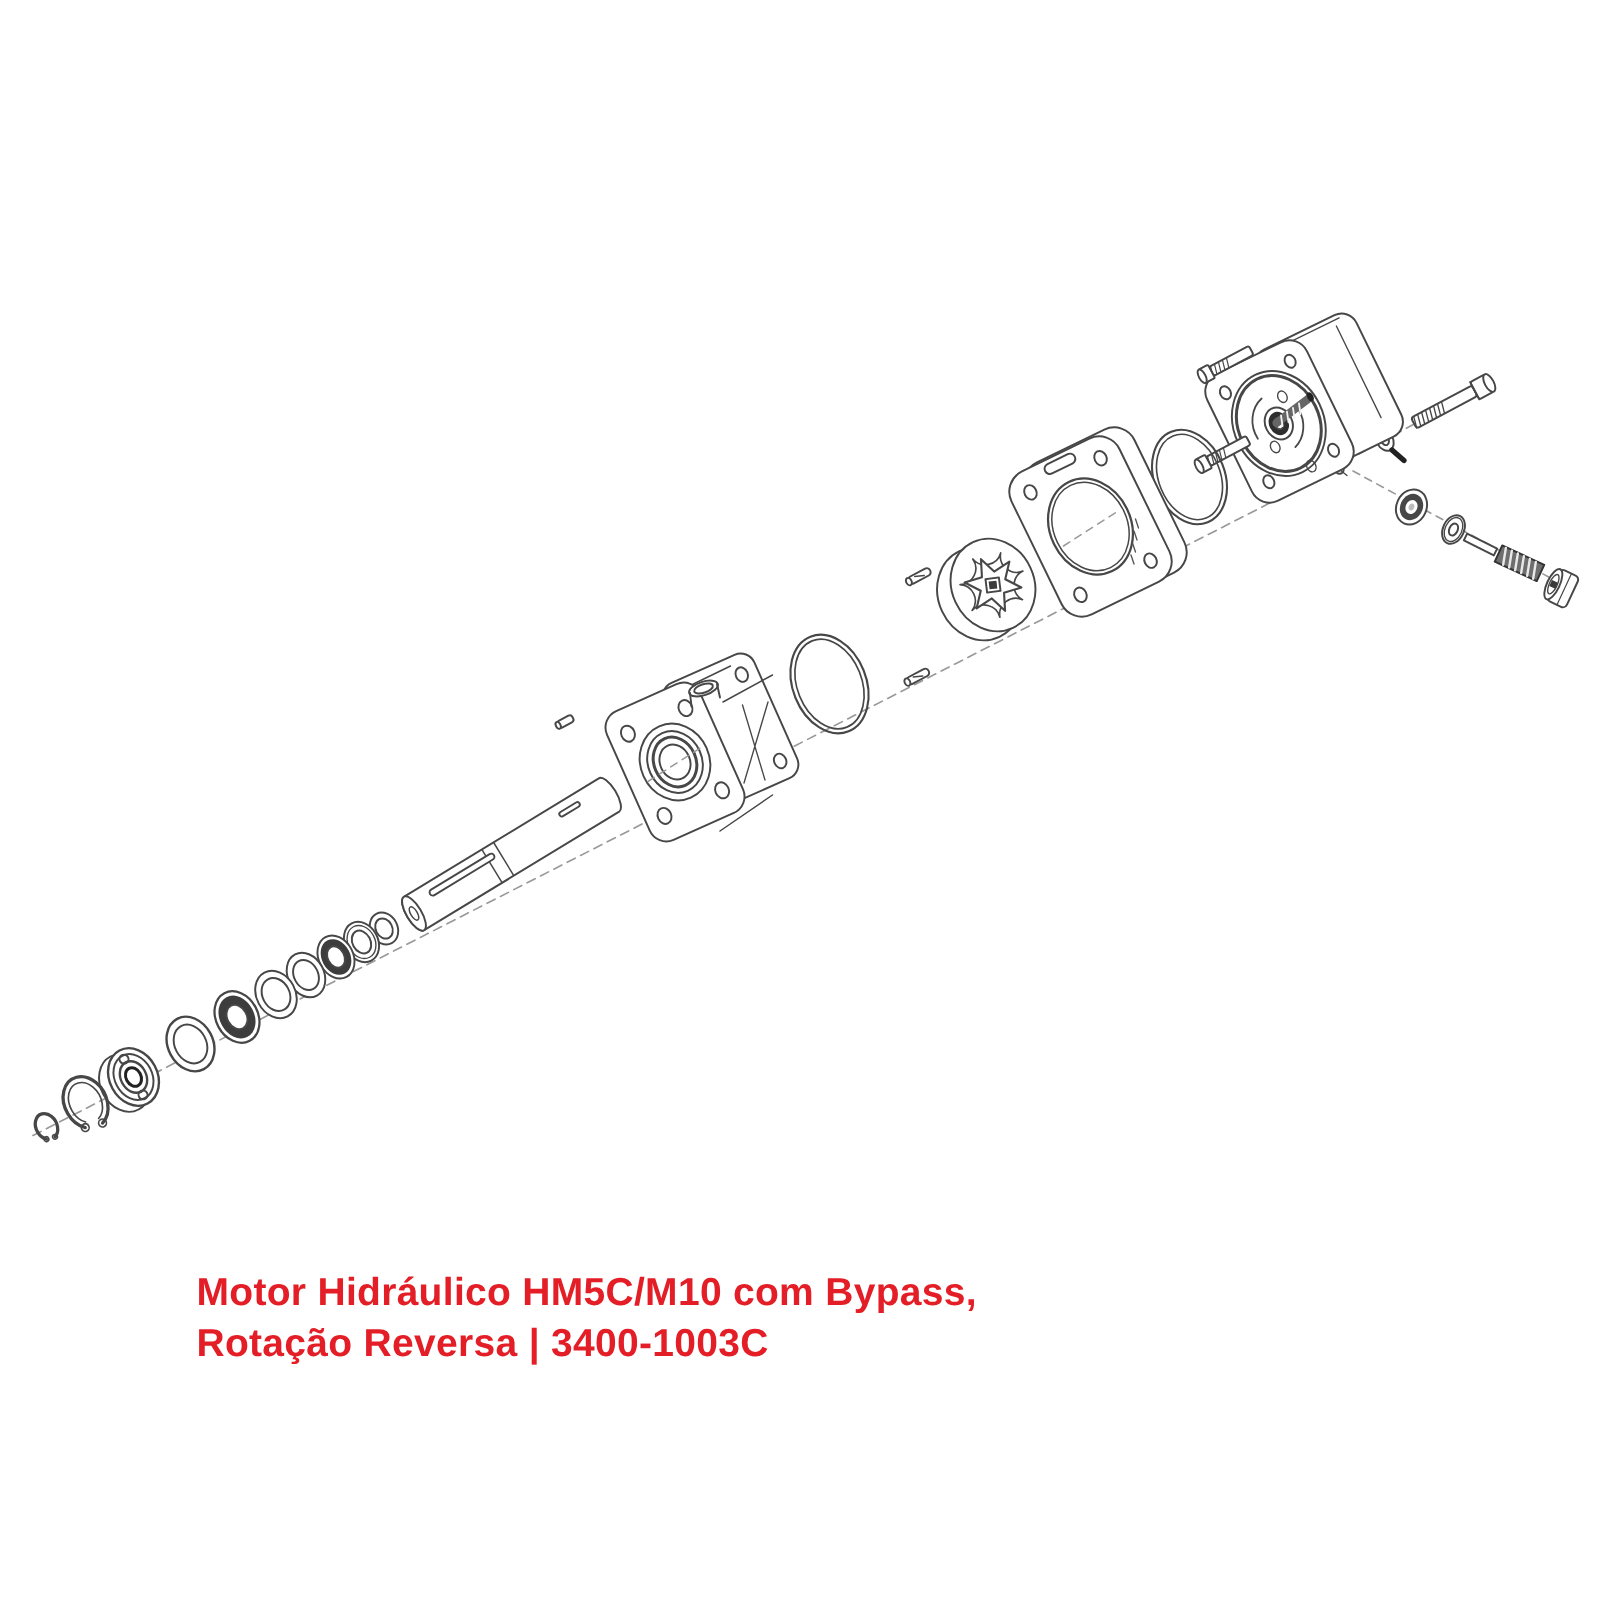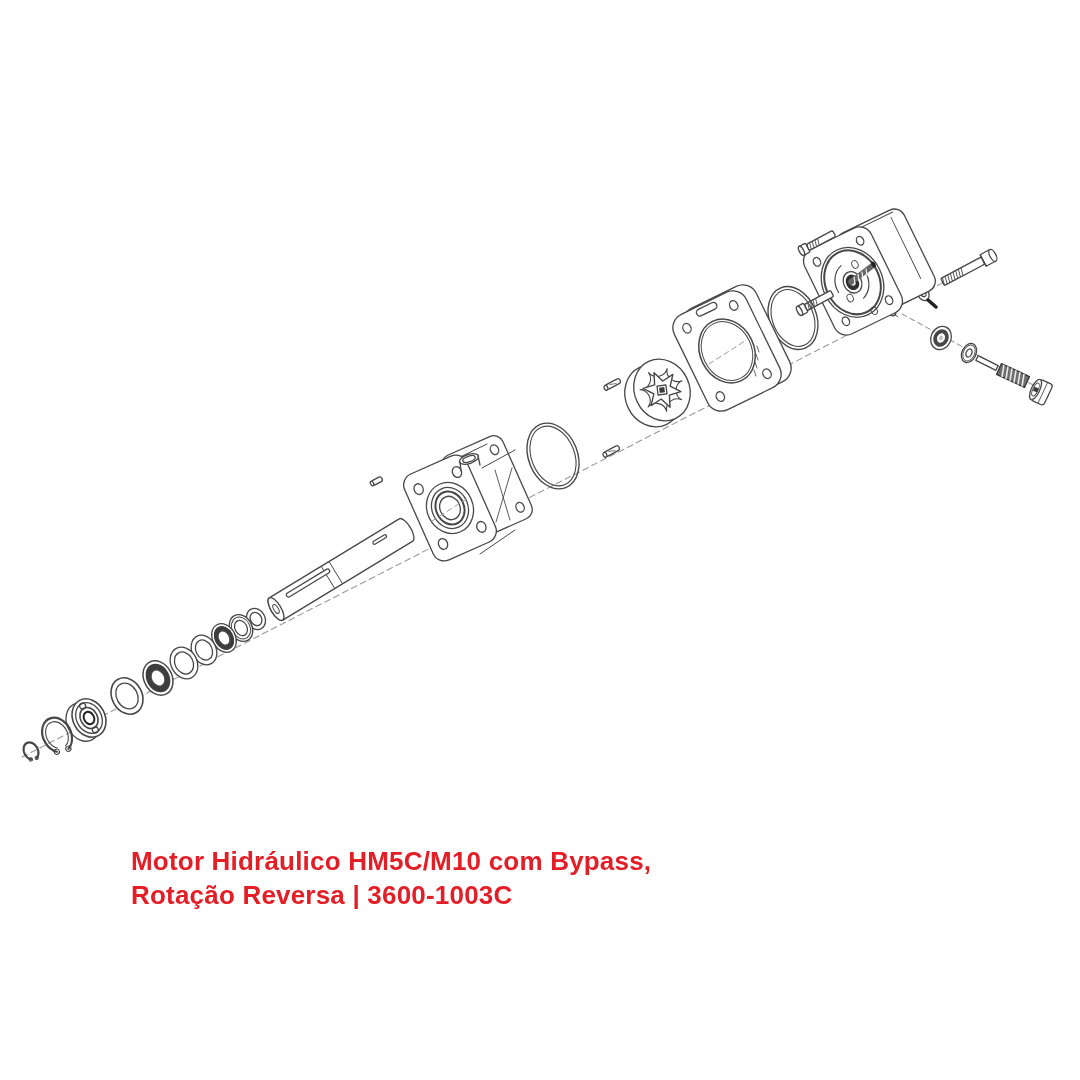--- a/index.html
+++ b/index.html
@@ -272,15 +272,15 @@
       <path d="M-4,7.4 A 7 9 0 1 1 1.8,8.7" stroke-width="2.2"></path>
       <circle cx="1.8" cy="8.7" r="1.6" stroke-width="1"></circle>
       <circle cx="-4" cy="7.4" r="1.6" stroke-width="1"></circle>
     </g>
 
   </g>
 </svg>
 
 <div class="title-block">
   <div>Motor Hidráulico HM5C/M10 com Bypass,</div>
-  <div>Rotação Reversa | 3600-1003C</div>
+  <div>Rotação Reversa | 3400-1003C</div>
 </div>
 </div>
 
 </body></html>

